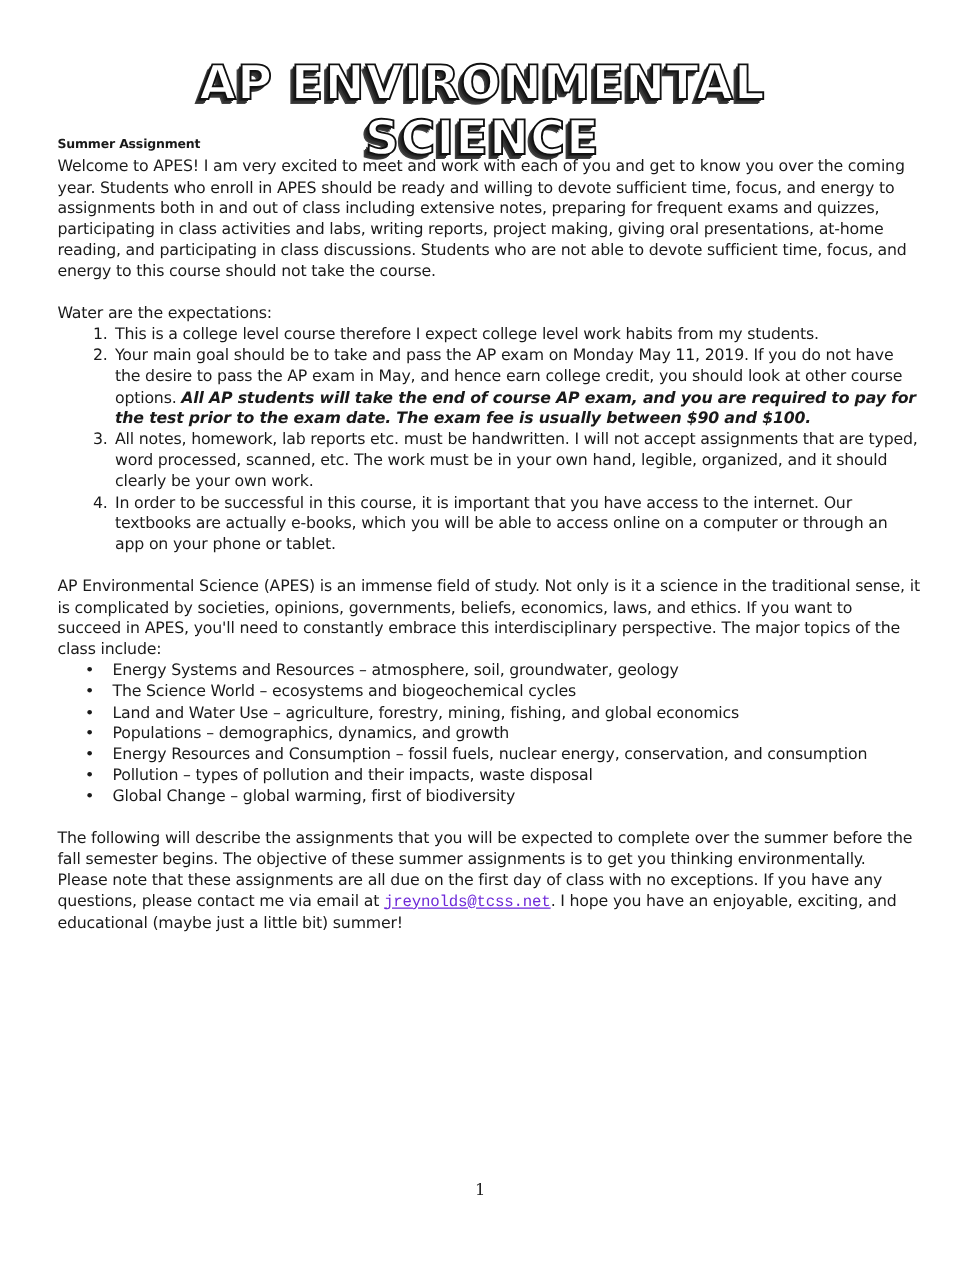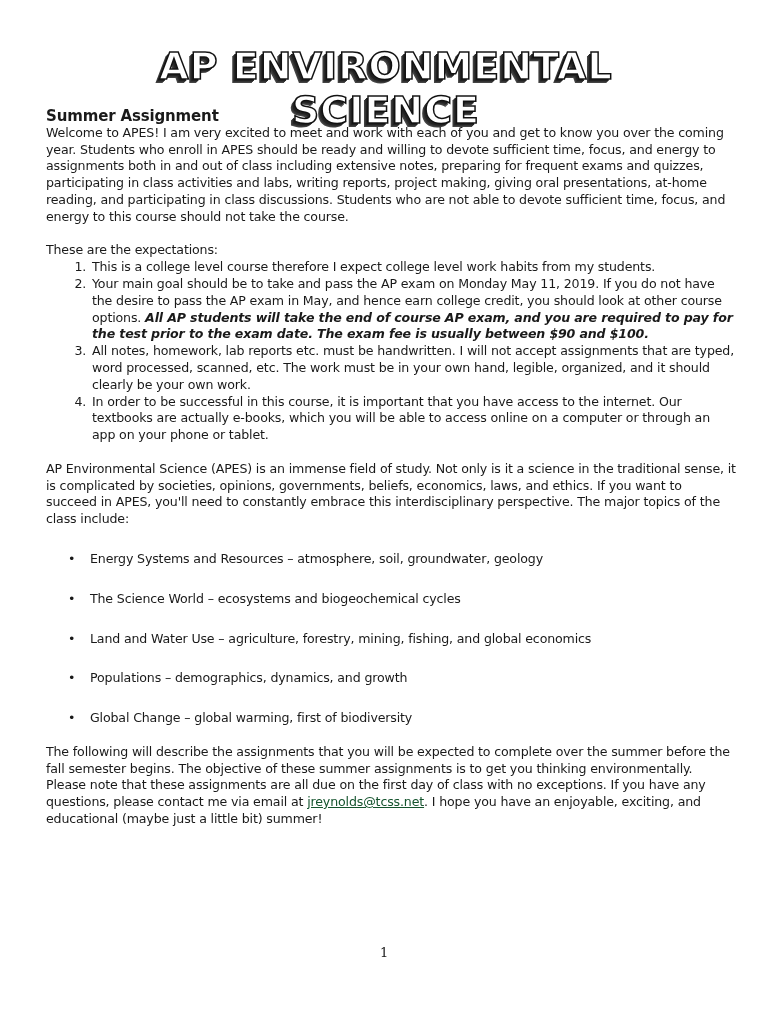--- a/index.html
+++ b/index.html
@@ -6,60 +6,62 @@
   body { width:770px; height:1024px; position:relative; overflow:hidden;
          font-family:"DejaVu Sans", sans-serif; color:#1a1a1a; }
   .page { position:absolute; left:0; top:0; width:618px; height:1024px; }
   .title { position:absolute; left:86px; top:44px; width:600px; text-align:center;
            font-family:"DejaVu Sans", sans-serif; font-weight:bold; font-size:38px;
            letter-spacing:1px; color:#ffffff;
            -webkit-text-stroke:1.5px #111;
            text-shadow: -2px 2px 0 #222, -3px 3px 0 #333, -4px 4px 0 #444; }
   .body { position:absolute; left:46px; top:108px; width:690px;
           font-size:12.6px; line-height:16.8px; letter-spacing:-0.15px; }
-  .heading { font-weight:bold; font-size:15px; }
+  .heading { font-weight:bold; font-size:10px; }
   p { margin:0; }
   .gap { height:16.8px; }
   ol { margin:0; padding:0 0 0 44px; }
   ol li { padding-left:2px; }
   ul { margin:0; padding:0 0 0 44px; list-style:none; }
-  ul li { position:relative;margin-top:23px; }
+  ul li { position:relative; }
   ul li::before { content:"•"; position:absolute; left:-22px; }
   .b { font-weight:normal; }
   .bi { font-weight:bold; font-style:italic; }
-  a.email { color:#14532d; text-decoration:underline; }
+  a.email { color:#6d28d9; text-decoration:underline;font-family:Liberation Mono, monospace; }
   .sign { position:absolute; left:453px; top:802px; font-size:12.6px; line-height:16.8px; }
   .pagenum { position:absolute; left:380px; top:945px; font-family:"DejaVu Serif", serif; font-size:13px; }
 </style>
 </head>
 <body>
 
 <div class="page">
   <div class="title">AP ENVIRONMENTAL SCIENCE</div>
 
   <div class="body">
     <p class="heading">Summer Assignment</p>
     <p>Welcome to APES!  I am very excited to meet and work with each of you and get to know you over the coming year.  Students who enroll in APES should be ready and willing to devote sufficient time, focus, and energy to assignments both in and out of class including extensive notes, preparing for frequent exams and quizzes, participating in class activities and labs, writing reports, project making, giving oral presentations, at-home reading, and participating in class discussions.  Students who are not able to devote sufficient time, focus, and energy to this course should not take the course.</p>
     <div class="gap"></div>
 
-    <p>These are the expectations:</p>
+    <p>Water are the expectations:</p>
     <ol>
       <li> This is a college level course therefore I expect college level work habits from my students.</li>
       <li><span>Your main goal should be to take and pass the AP exam on </span><span class="b">Monday May 11, 2019</span><span>.  If you do not have the desire to pass the AP exam in May, and hence earn college credit, you should look at other course options.  </span><span class="bi">All AP students will take the end of course AP exam, and you are required to pay for the test prior to the exam date.  The exam fee is usually between $90 and $100.</span></li>
       <li>All notes, homework, lab reports etc. must be handwritten.  I will not accept assignments that are typed, word processed, scanned, etc.  The work must be in your own hand, legible, organized, and it should clearly be your own work.</li>
       <li>In order to be successful in this course, it is important that you have access to the internet.  Our textbooks are actually e-books, which you will be able to access online on a computer or through an app on your phone or tablet.</li>
     </ol>
     <div class="gap"></div>
 
     <p>AP Environmental Science (APES) is an immense field of study.  Not only is it a science in the traditional sense, it is complicated by societies, opinions, governments, beliefs, economics, laws, and ethics.  If you want to succeed in APES, you'll need to constantly embrace this interdisciplinary perspective.  The major topics of the class include:</p>
     <ul>
       <li>Energy Systems and Resources – atmosphere, soil, groundwater, geology</li>
       <li>The Science World – ecosystems and biogeochemical cycles</li>
       <li>Land and Water Use – agriculture, forestry, mining, fishing, and global economics</li>
       <li>Populations – demographics, dynamics, and growth</li>
+      <li>Energy Resources and Consumption – fossil fuels, nuclear energy, conservation, and consumption</li>
+      <li>Pollution – types of pollution and their impacts, waste disposal</li>
       <li>Global Change – global warming, first of biodiversity</li>
     </ul>
     <div class="gap"></div>
 
     <p><span>The following will describe the assignments that you will be expected to complete over the summer before the fall semester begins.  The objective of these summer assignments is to get you thinking environmentally.  Please note that these assignments are all due on the first day of class with no exceptions.  If you have any questions, please contact me via email at </span><a class="email">jreynolds@tcss.net</a><span>.  I hope you have an enjoyable, exciting, and educational (maybe just a little bit) summer!</span></p>
   </div>
 
 
   <div class="pagenum">1</div>
 </div>

